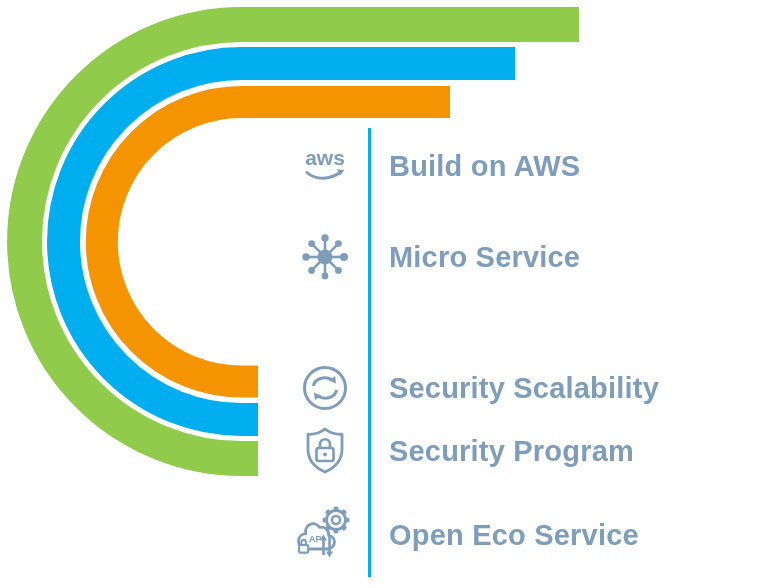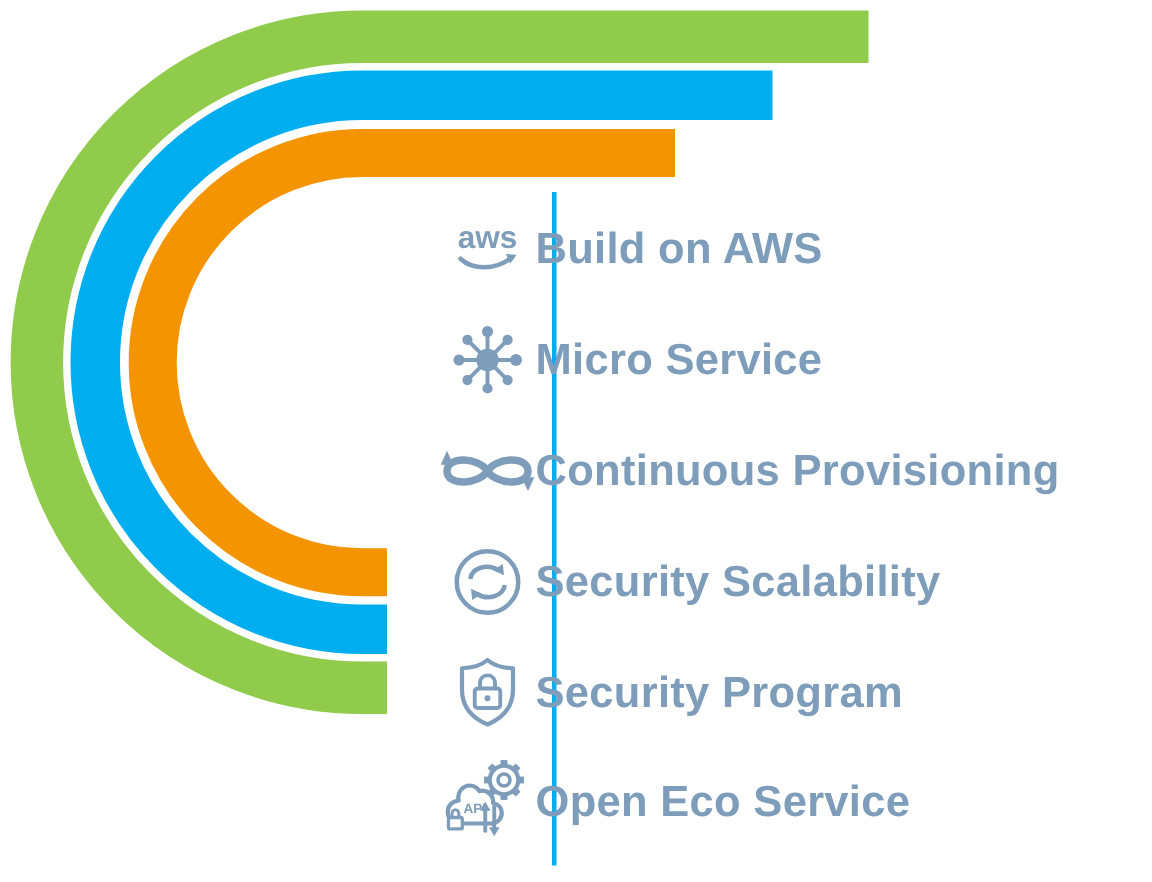--- a/index.html
+++ b/index.html
@@ -7,32 +7,32 @@
     --icon:#7E9DBA; --text:#7E9DBA; --bg:#FFFFFF;
   }
   html,body{margin:0;padding:0;background:var(--bg);}
   .canvas{
     position:relative; width:768px; height:588px; background:var(--bg);
     overflow:hidden; font-family:"Liberation Sans",sans-serif;
   }
   .arcs-svg{position:absolute; left:0; top:0;}
   .row{
     position:absolute; left:293px; height:64px;
-    display:flex; align-items:center;
+    display:flex; align-items:center;gap:32px;
   }
   .icon-box{
     width:64px; height:64px; flex:0 0 64px;
     display:flex; align-items:center; justify-content:center;
     color:var(--icon);
   }
   .label{
     font-size:29px; font-weight:bold;
     color:var(--text); white-space:nowrap; letter-spacing:0.2px;
   }
-  .r1{top:134px}.r2{top:208px}.r3{top:282px}.r4{top:356px}.r5{top:430px}.r6{top:503px}
+  .r1{top:134px}.r2{top:225px}.r3{top:282px}.r4{top:356px}.r5{top:419px}.r6{top:503px}
 </style>
 </head>
 <body>
 
 <div class="canvas">
 
   <svg class="arcs-svg" width="768" height="588" viewBox="0 0 768 588">
     <path fill="none" stroke-width="35" d="M579 24.5 H241.5 A217 217 0 0 0 241.5 458.5 H258" stroke="#90CB4C"></path>
     <path fill="none" stroke-width="33" d="M515 63.5 H241.5 A178 178 0 0 0 241.5 419.5 H258" stroke="#00AEEF"></path>
     <path fill="none" stroke-width="32" d="M450 102 H241.5 A139.5 139.5 0 0 0 241.5 381.5 H258" stroke="#F49400"></path>
@@ -72,30 +72,20 @@
           <circle cx="7" cy="26" r="3.7"></circle>
             <circle cx="12.6" cy="12.6" r="3.4"></circle>
           <circle cx="26" cy="7" r="3.7"></circle>
             <circle cx="39.4" cy="12.6" r="3.4"></circle>
         </g>
       </svg>
     </div>
     <div class="label">Micro Service</div>
   </div>
 
-  <div class="row r3">
-    <div class="icon-box">
-      <svg width="64" height="52" viewBox="0 0 64 52">
-        <path d="M32 26 C 26.5 17, 5 15.5, 5 26 C 5 36.5, 26.5 35, 32 26 C 37.5 17, 59 15.5, 59 26 C 59 36.5, 37.5 35, 32 26" fill="none" stroke="currentColor" stroke-width="5"></path>
-        <polygon points="5,12.5 0.8,21.8 9.2,21.8" fill="currentColor"></polygon>
-        <polygon points="59,39.5 54.8,30.2 63.2,30.2" fill="currentColor"></polygon>
-      </svg>
-    </div>
-    <div class="label">Continuous Provisioning</div>
-  </div>
 
   <div class="row r4">
     <div class="icon-box">
       <svg width="52" height="52" viewBox="0 0 52 52">
         <circle cx="26" cy="26" r="20.5" fill="none" stroke="currentColor" stroke-width="3"></circle>
         <path d="M14.5 24 C 15.5 16.5, 26 13.5, 33 18" fill="none" stroke="currentColor" stroke-width="3"></path>
         <polygon points="37,21.5 36.2,14 29.8,18.2" fill="currentColor"></polygon>
         <path d="M37.5 28 C 36.5 35.5, 26 38.5, 19 34" fill="none" stroke="currentColor" stroke-width="3"></path>
         <polygon points="15,30.5 15.8,38 22.2,33.8" fill="currentColor"></polygon>
       </svg>

